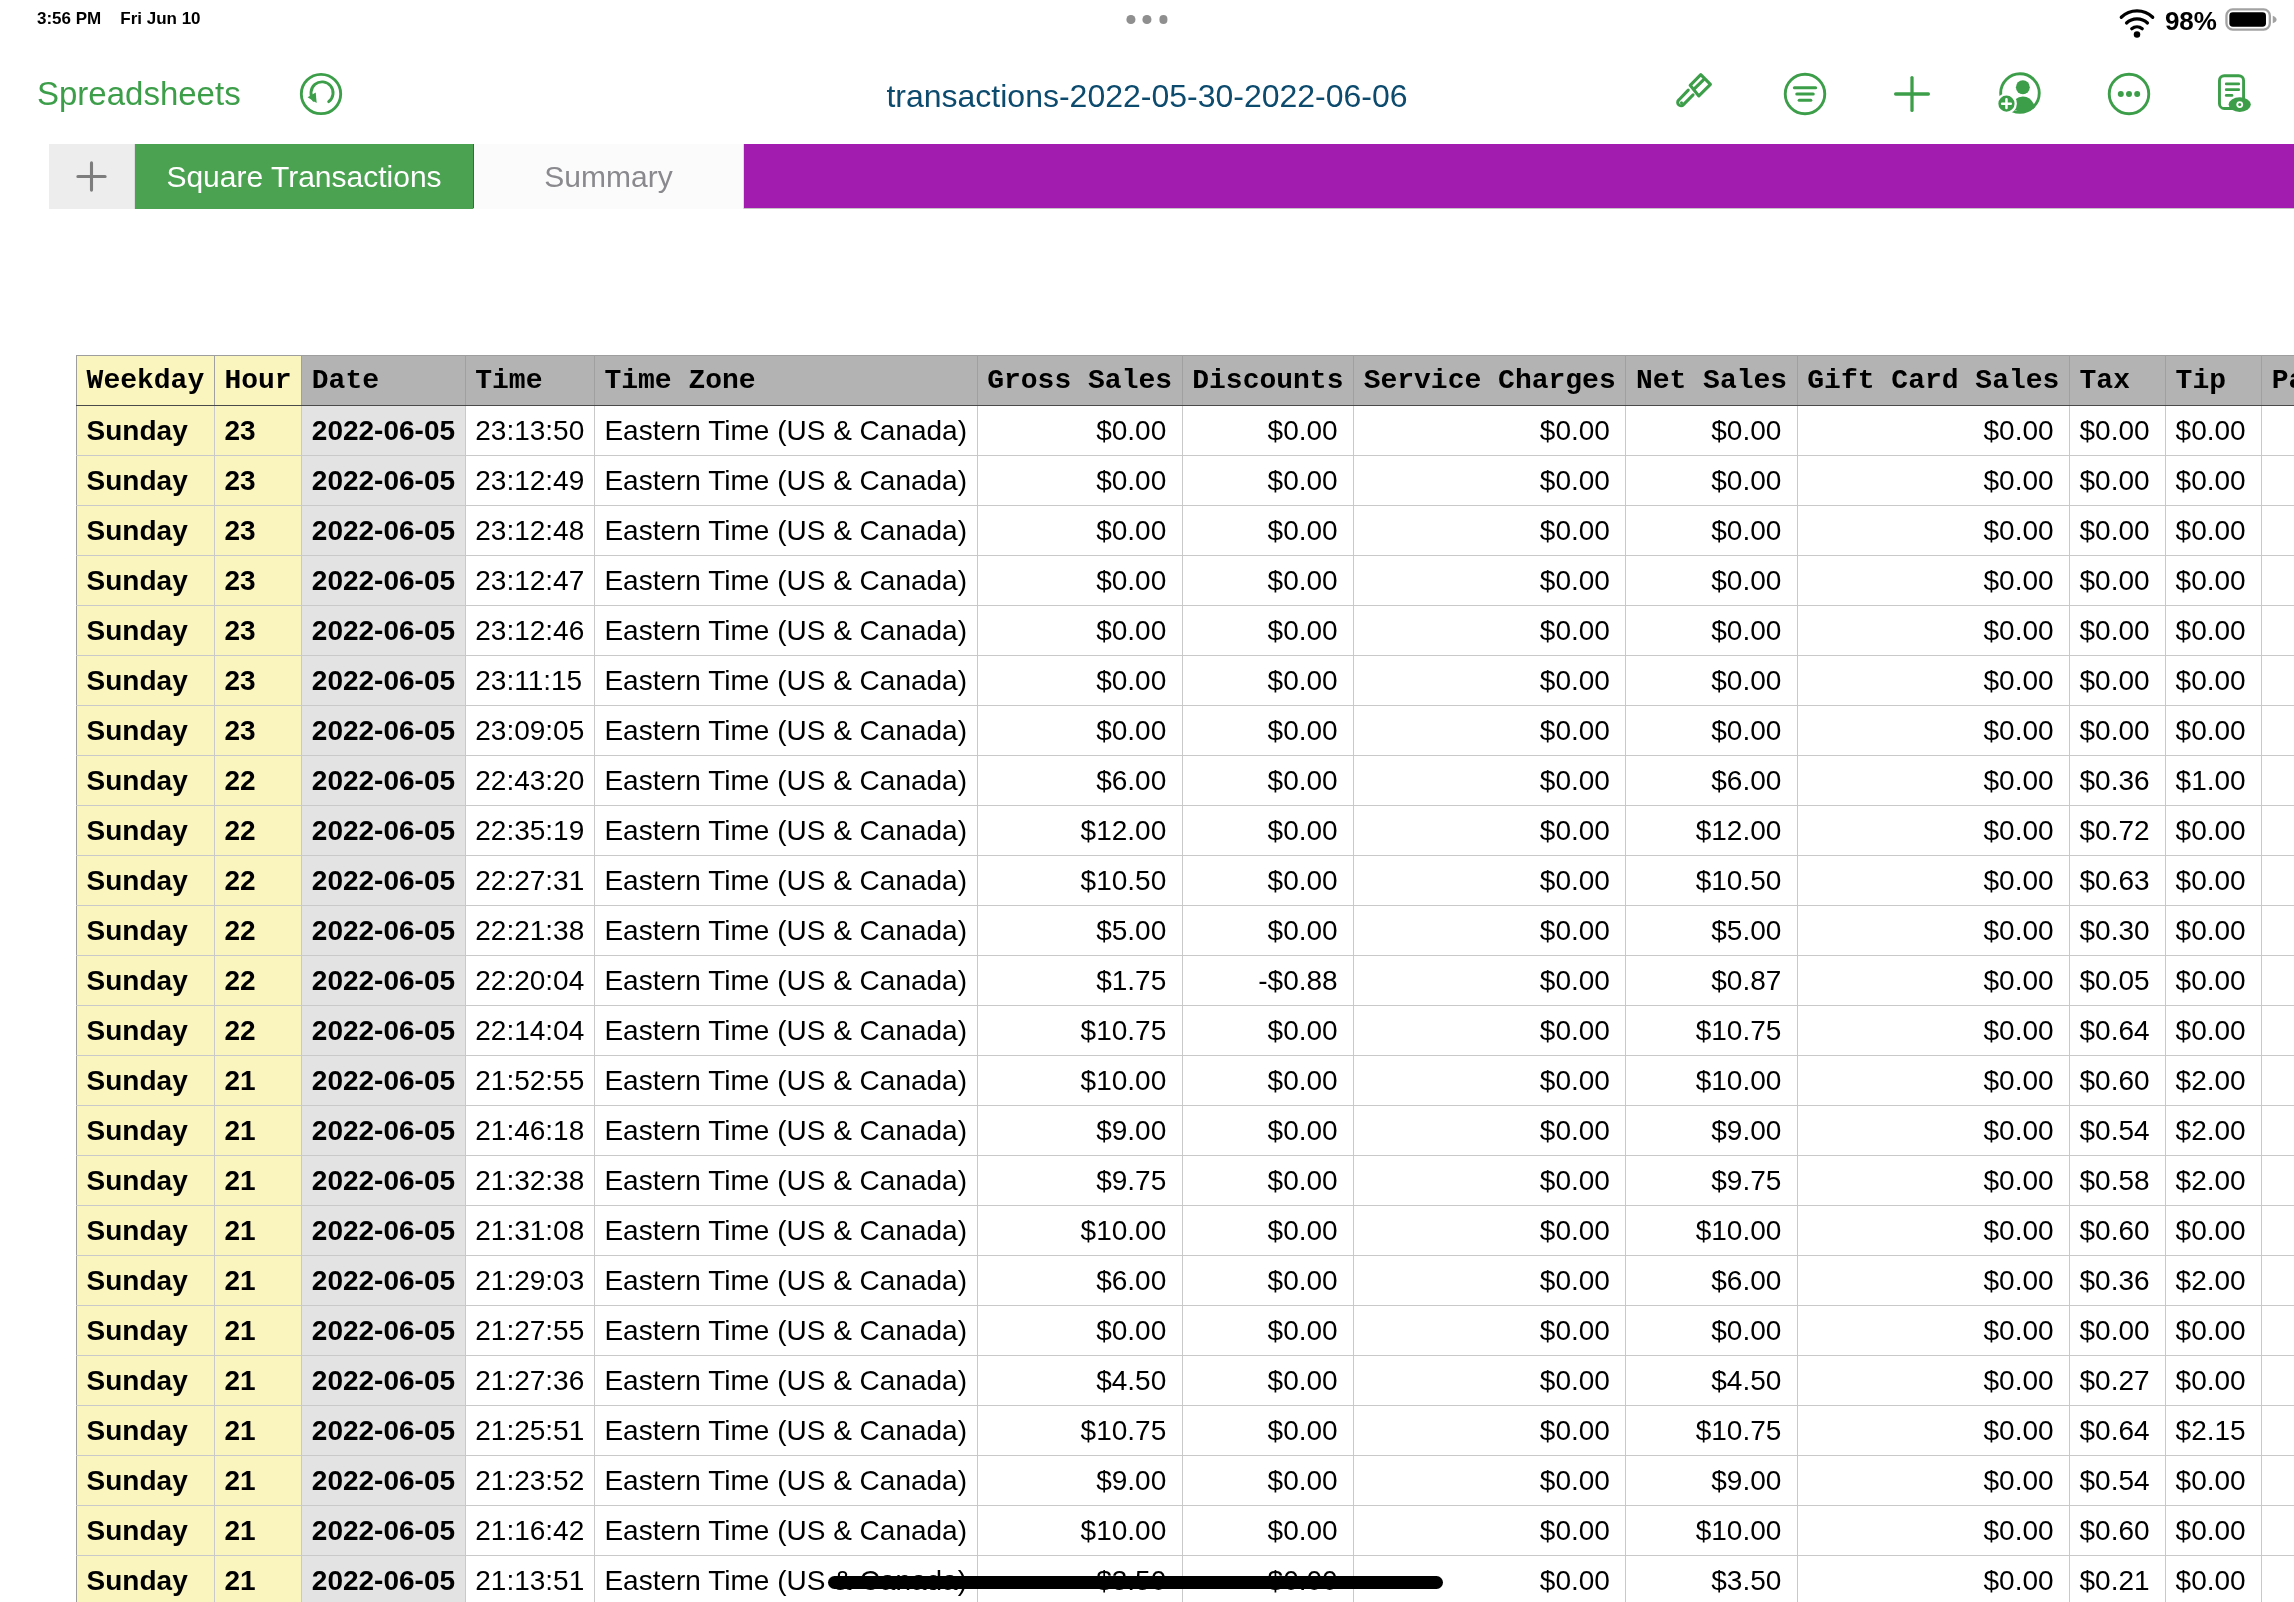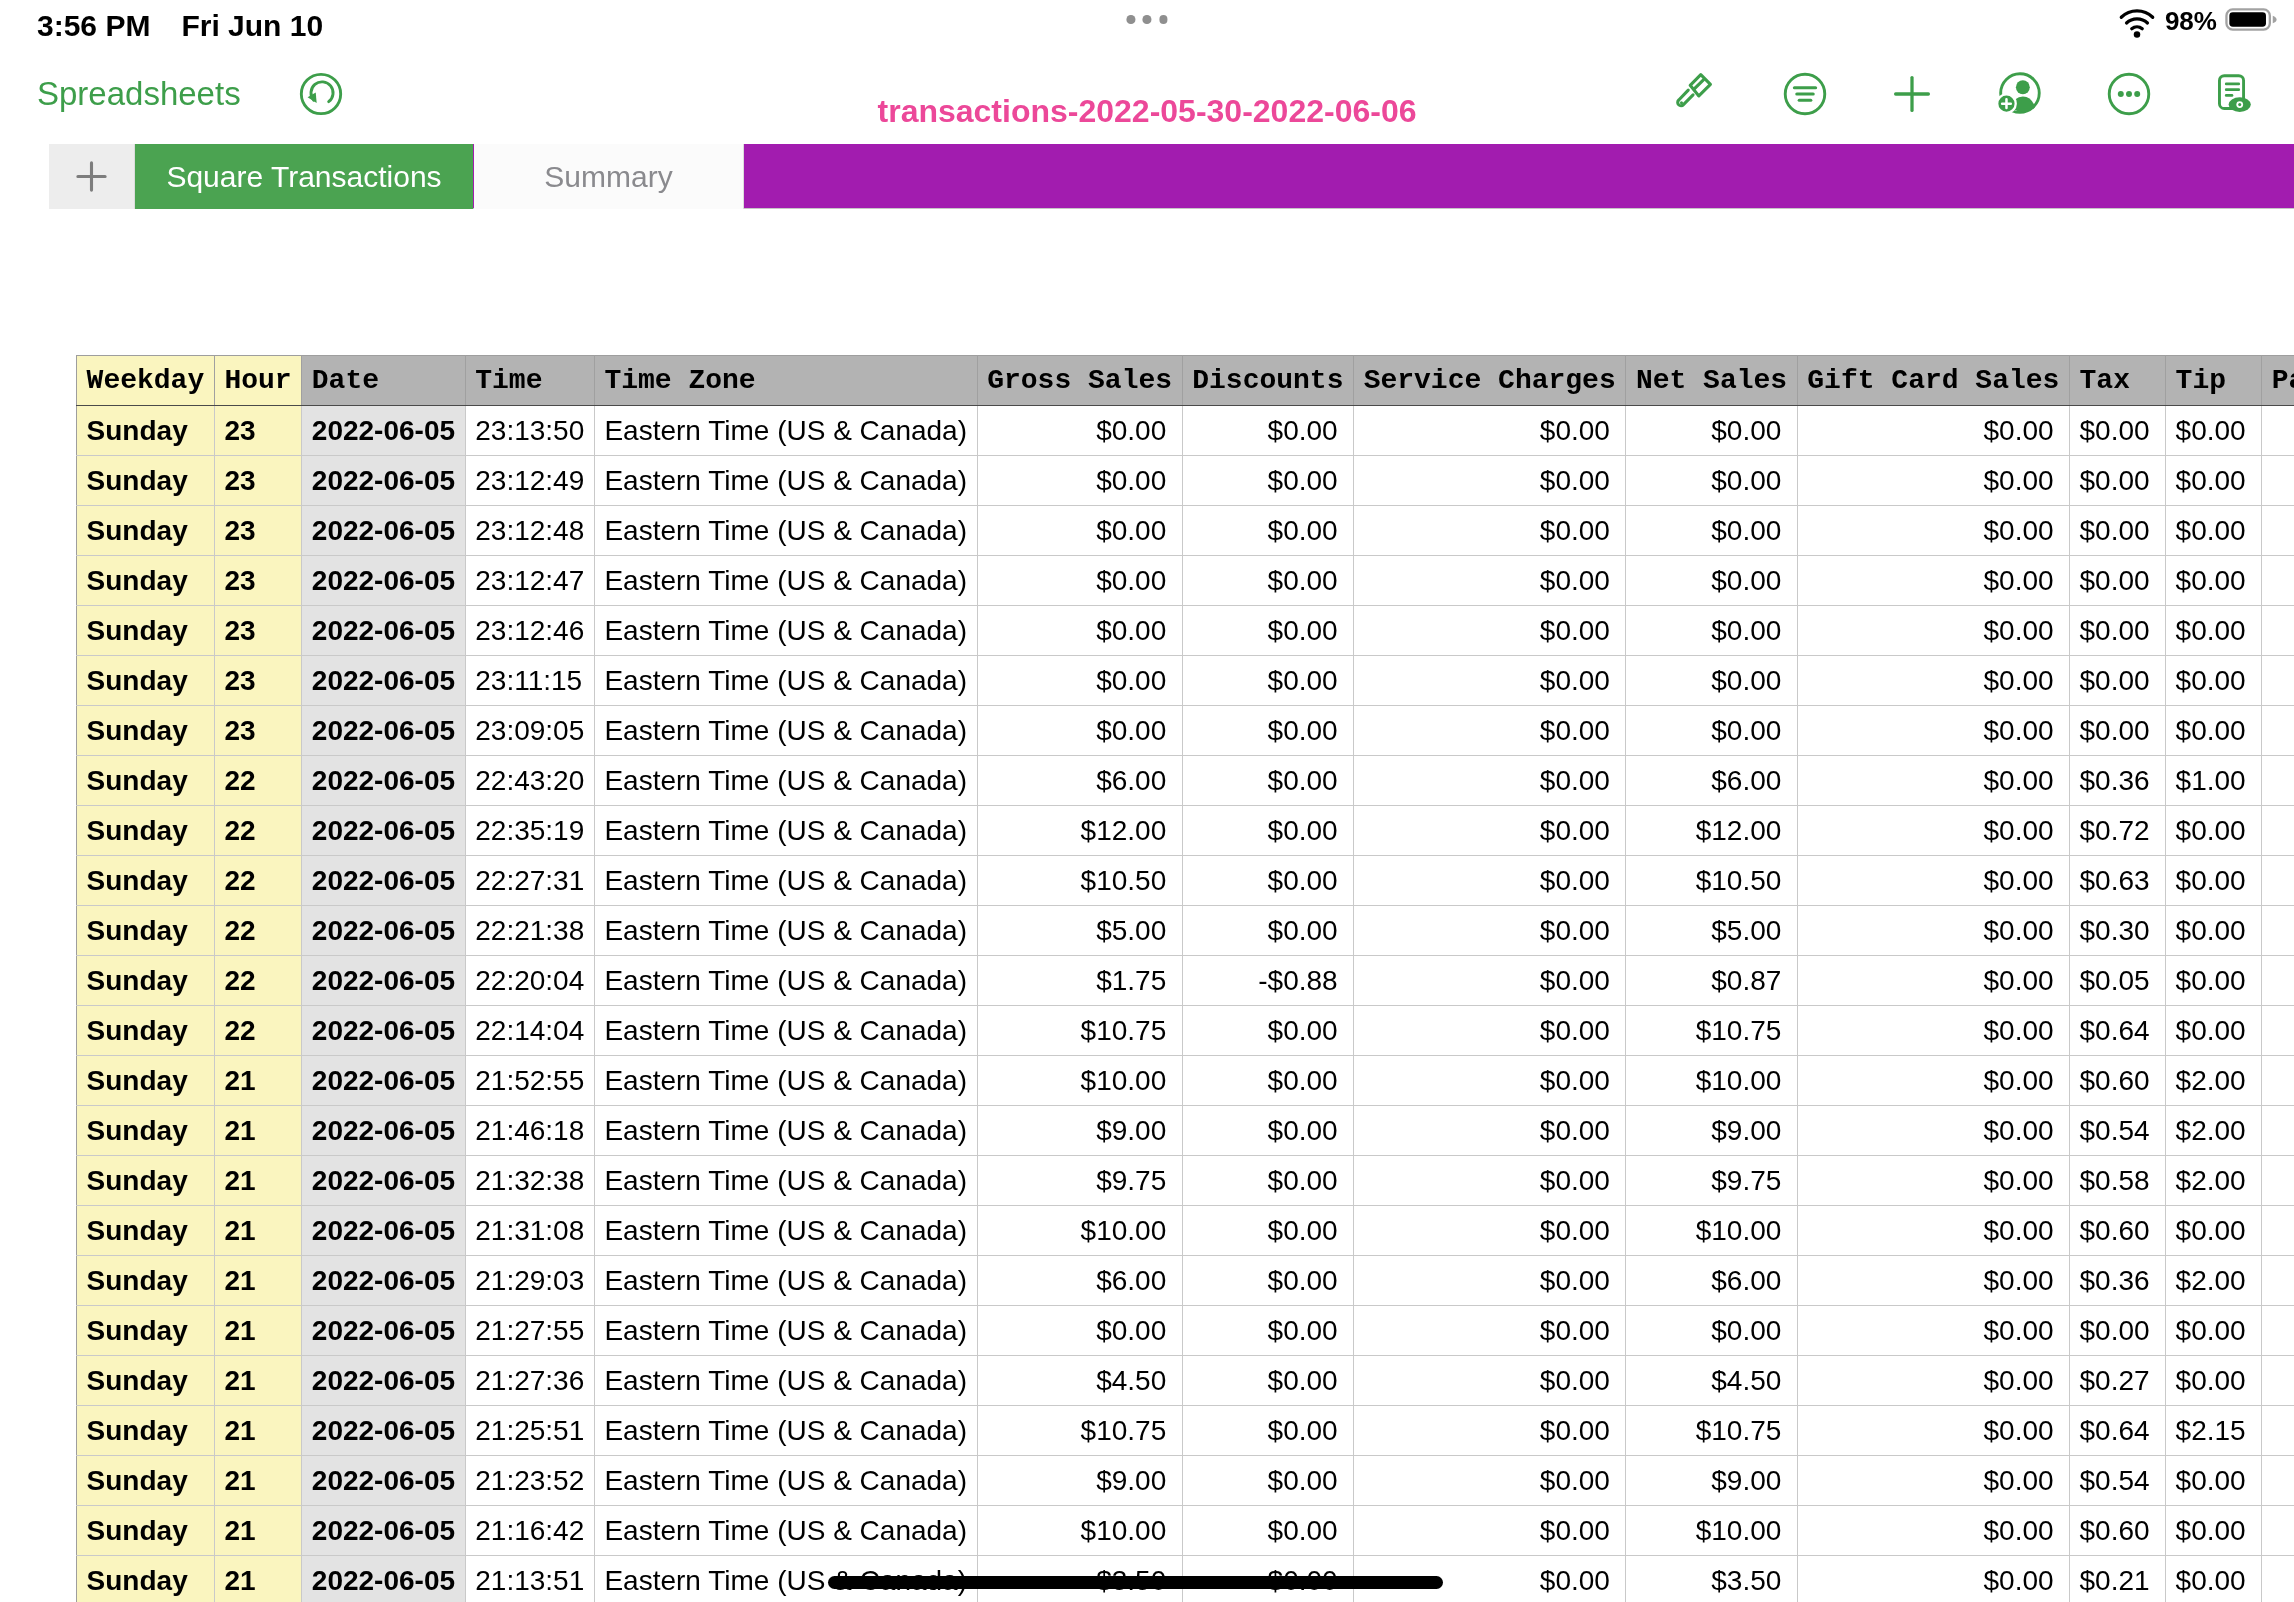--- a/index.html
+++ b/index.html
@@ -3,32 +3,32 @@
 <meta charset="utf-8">
 <style>
   * { margin:0; padding:0; box-sizing:border-box; }
   html,body { width:2294px; height:1602px; overflow:hidden; background:#fff; }
   .screen {
     position:relative; width:2294px; height:1602px; overflow:hidden; background:#fff;
     font-family:"Liberation Sans", sans-serif; color:#000;
   }
   
   .statusbar { position:absolute; left:0; top:0; width:100%; height:48px; }
-  .status-left { position:absolute; left:37px; top:8.6px; display:flex; gap:31px;
-                 font-size:30px; font-weight:600; color:#000; }
+  .status-left { position:absolute; left:37px; top:8.6px; display:flex; gap:19px;
+                 font-size:17px; font-weight:600; color:#000; }
   .handle-dots { position:absolute; left:50%; top:15.4px; transform:translateX(-50%); display:flex; gap:7.7px; }
   .handle-dots i { width:8.6px; height:8.6px; border-radius:50%; background:#8f8f8f; }
   .status-right { position:absolute; right:15.4px; top:5.8px; display:flex; align-items:flex-start; gap:7.7px; }
   .status-right .pct { font-size:26px; font-weight:600; }
   
   .toolbar { position:absolute; left:0; top:48px; width:100%; height:96px; background:#fff; }
   .back-btn { position:absolute; left:37px; top:27px; font-size:33px; color:#3d9e4a; cursor:pointer; }
   .undo-btn { position:absolute; left:297px; top:22px; width:48px; height:48px; }
-  .doc-title { position:absolute; left:0; top:45px; width:100%; text-align:center;
-               font-size:32px; font-weight:700; color:#ec4899; }
+  .doc-title { position:absolute; left:0; top:30px; width:100%; text-align:center;
+               font-size:32px; font-weight:400; color:#0c4a6e; }
   .tb-icon { position:absolute; top:19px; width:54px; height:54px; cursor:pointer; }
   .tb-icon svg { width:54px; height:54px; }
   
   .tabbar { position:absolute; left:13px; top:144px; width:100%; height:65px; background:#a21caf;
             border-bottom:1px solid #c6c6c6;margin-left:36px; }
   .tab-add { position:absolute; left:0; top:0; width:86px; height:65px; background:#ededed;
              border-right:1px solid #dcdcdc; display:flex; align-items:center; justify-content:center; }
   .tab { position:absolute; top:0; height:65px; line-height:65px; text-align:center;
          font-size:30px; white-space:nowrap; overflow:hidden; cursor:pointer; }
   .tab-active { left:86px; width:338px; background:#4ba351; color:#fff; }

